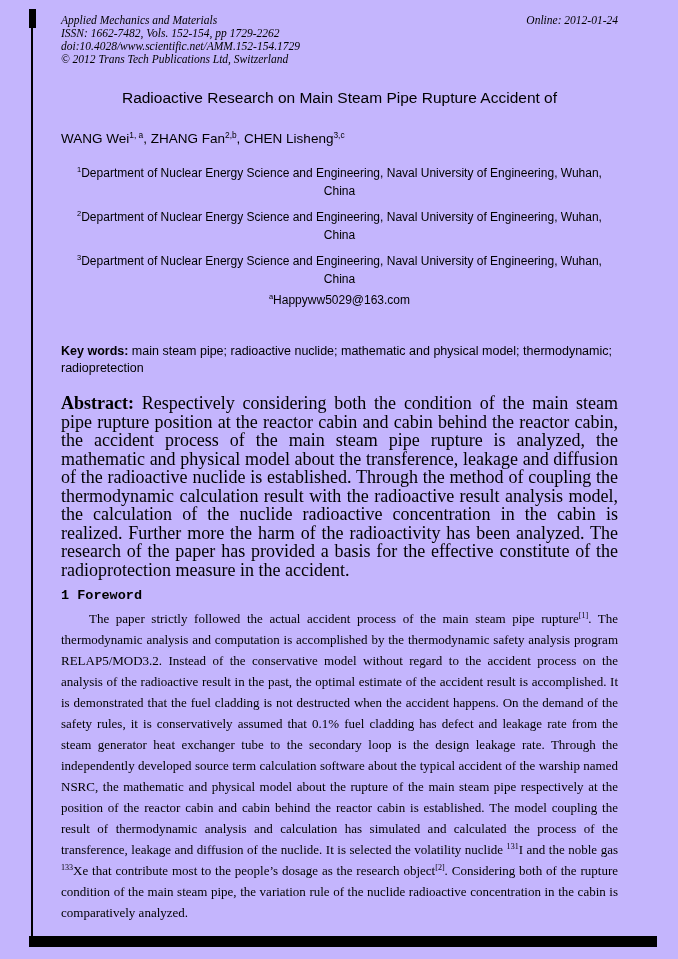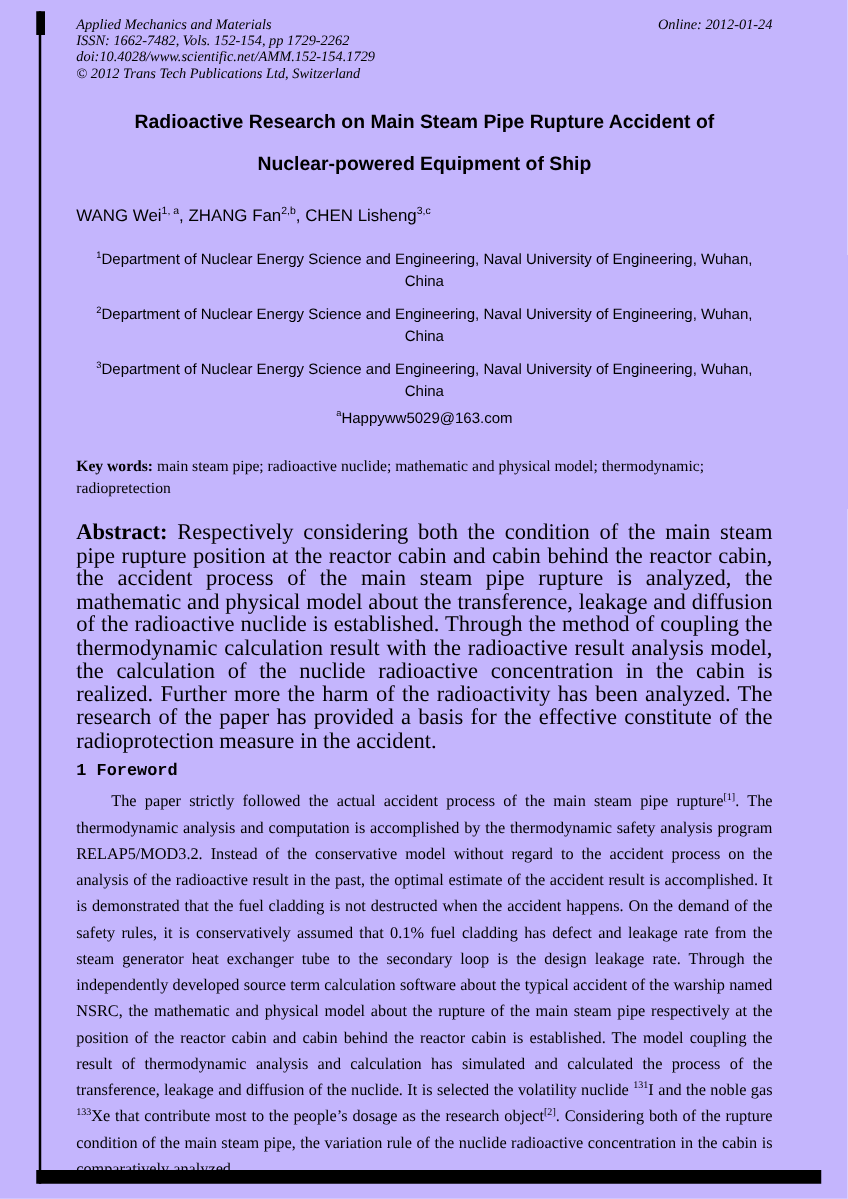--- a/index.html
+++ b/index.html
@@ -23,21 +23,21 @@
     display: flex; justify-content: space-between; align-items: flex-start;
     font-family: "Liberation Serif", serif; font-style: italic;
     font-size: 11.5px; line-height: 13px;
   }
   .jh-left div { white-space: nowrap; }
   .jh-right { white-space: nowrap; }
 
   .title {
     margin-top: 22px; text-align: center;
     font-family: "Liberation Sans", sans-serif;
-    font-weight: bold; font-size: 15.5px; line-height: 20px;
+    font-weight: normal; font-size: 15.5px; line-height: 20px;
   }
   .title .t2 { margin-top: 14px; }
 
   .authors {
     margin-top: 22px; text-align: left;
     font-family: "Liberation Sans", sans-serif;
     font-size: 13.5px; line-height: 18px;
   }
   sup { font-size: 0.62em; line-height: 0; }
 
@@ -49,22 +49,22 @@
     margin-bottom: 9px;
   }
   .email-line {
     text-align: center;
     font-family: "Liberation Sans", sans-serif;
     font-size: 12px; line-height: 15px;
     margin-top: -4px;
   }
 
   .keywords {
-    margin-top: 23px;
-    font-family: Liberation Serif, serif;
+    margin-top: 35px;
+    font-family: Liberation Sans, sans-serif;
     font-size: 12.5px; line-height: 17px;
   }
   .keywords .kw-label { font-weight: bold; }
 
   .abstract {
     margin-top: 17px;
     font-family: "Liberation Serif", serif;
     font-size: 18px; line-height: 18.5px;
     text-align: justify;
   }
@@ -99,21 +99,20 @@
         <div>Applied Mechanics and Materials</div>
         <div>ISSN: 1662-7482, Vols. 152-154, pp 1729-2262</div>
         <div>doi:10.4028/www.scientific.net/AMM.152-154.1729</div>
         <div>© 2012 Trans Tech Publications Ltd, Switzerland</div>
       </div>
       <div class="jh-right">Online: 2012-01-24</div>
     </div>
 
     <h1 class="title">
       <div class="t1">Radioactive Research on Main Steam Pipe Rupture Accident of</div>
-      <div class="t2">Nuclear-powered Equipment of Ship</div>
     </h1>
 
     <div class="authors"><span>WANG Wei</span><sup>1, a</sup><span>, ZHANG Fan</span><sup>2,b</sup><span>, CHEN Lisheng</span><sup>3,c</sup></div>
 
     <div class="affiliations">
       <p class="affiliation"><sup>1</sup><span>Department of Nuclear Energy Science and Engineering, Naval University of Engineering, Wuhan, China</span></p>
       <p class="affiliation"><sup>2</sup><span>Department of Nuclear Energy Science and Engineering, Naval University of Engineering, Wuhan, China</span></p>
       <p class="affiliation"><sup>3</sup><span>Department of Nuclear Energy Science and Engineering, Naval University of Engineering, Wuhan, China</span></p>
       <p class="email-line"><sup>a</sup><span>Happyww5029@163.com</span></p>
     </div>

